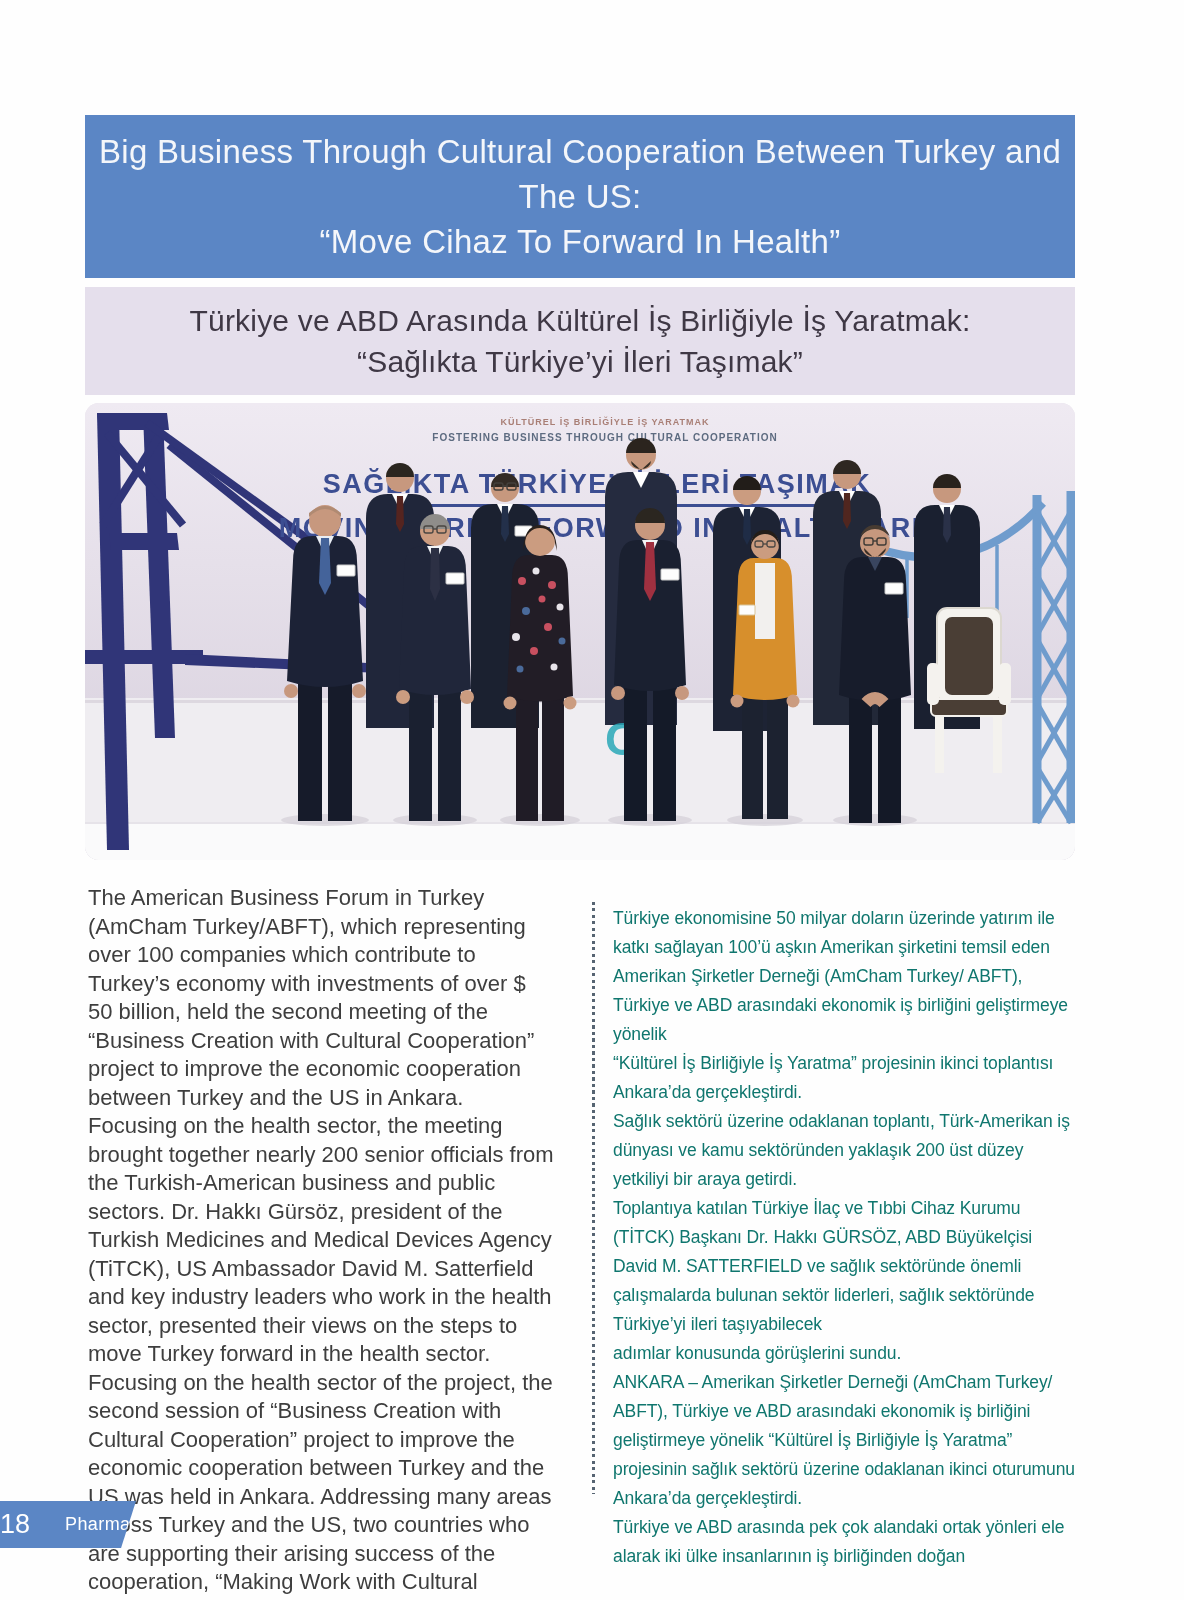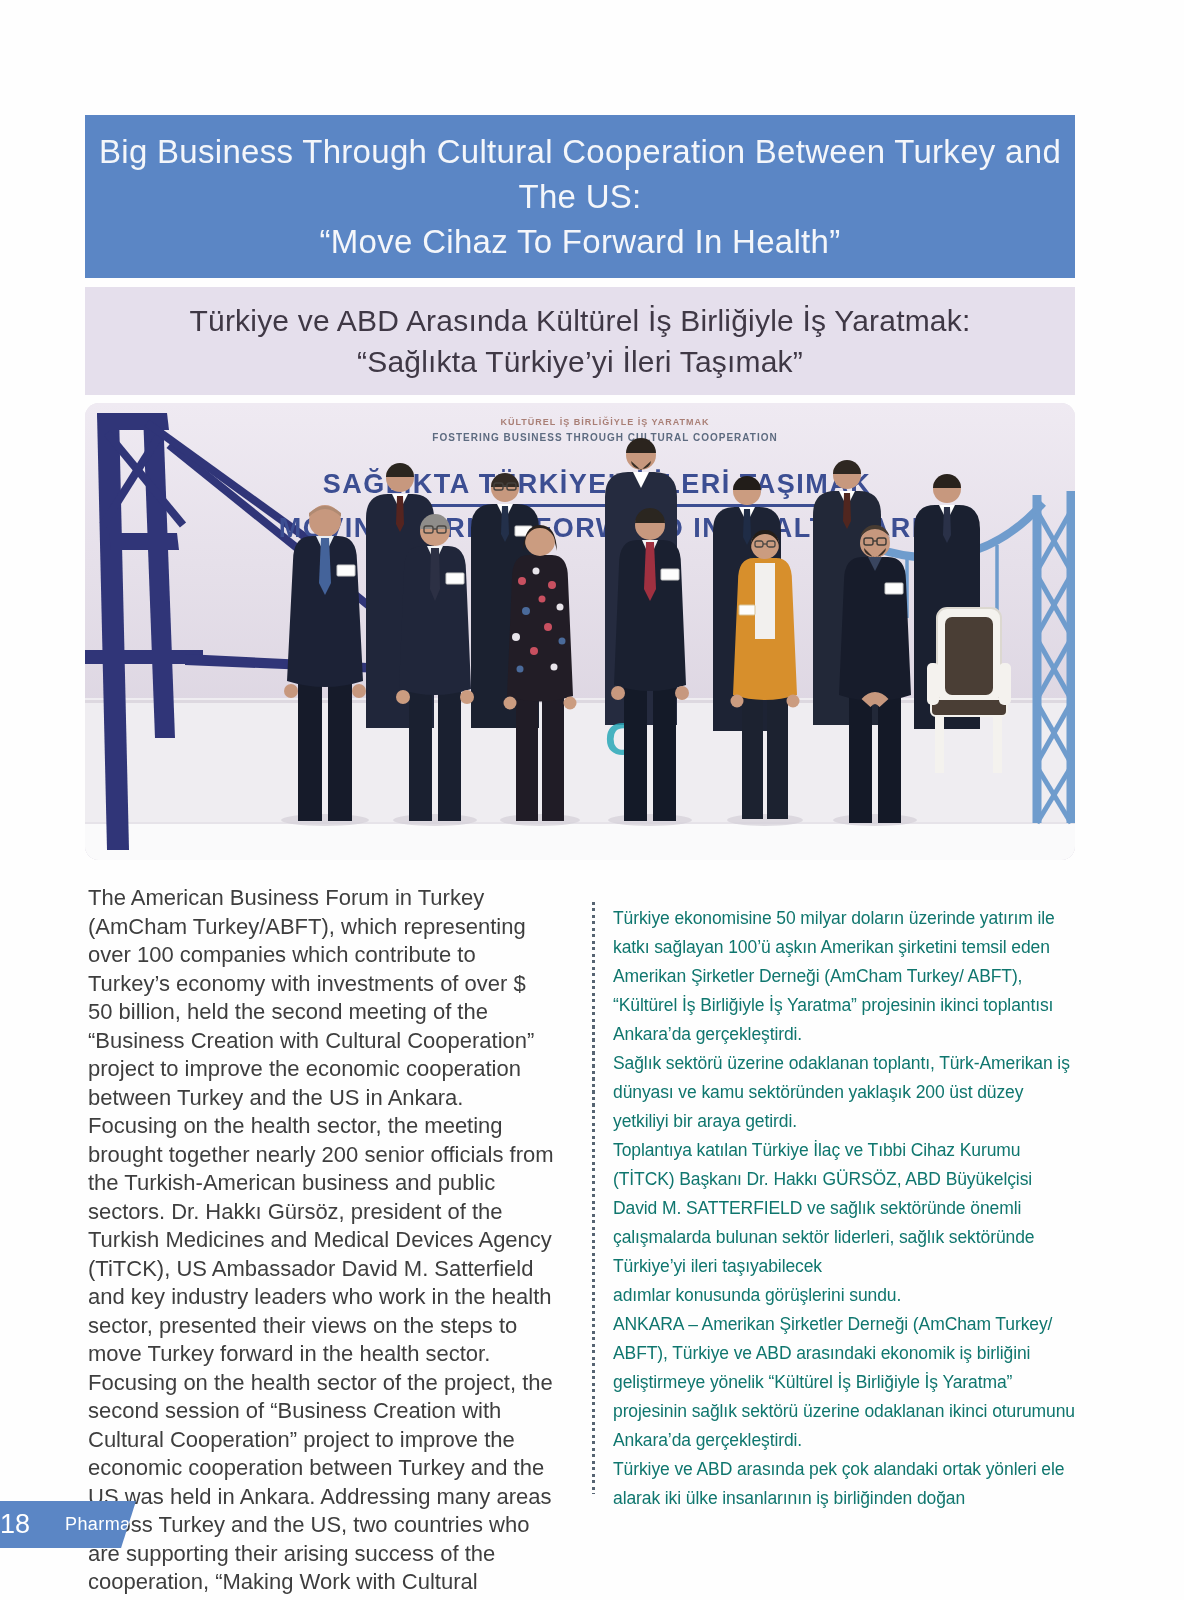--- a/index.html
+++ b/index.html
@@ -305,20 +305,21 @@
 
   <div class="col-left">
     <p>The American Business Forum in Turkey (AmCham Turkey/ABFT), which representing over 100 companies which contribute to Turkey’s economy with investments of over $ 50 billion, held the second meeting of the “Business Creation with Cultural Cooperation” project to improve the economic cooperation between Turkey and the US in Ankara. Focusing on the health sector, the meeting brought together nearly 200 senior officials from the Turkish-American business and public sectors. Dr. Hakkı Gürsöz, president of the Turkish Medicines and Medical Devices Agency (TiTCK), US Ambassador David M. Satterfield and key industry leaders who work in the health sector, presented their views on the steps to move Turkey forward in the health sector.</p>
     <p>Focusing on the health sector of the project, the second session of “Business Creation with Cultural Cooperation” project to improve the economic cooperation between Turkey and the US was held in Ankara. Addressing many areas across Turkey and the US, two countries who are supporting their arising success of the cooperation, “Making Work with Cultural Cooperation” project in the second meeting of the Turkish-American business world and about 200 senior official brought together the public sector.</p>
   </div>
 
   <div class="col-divider"></div>
 
   <div class="col-right">
     <p>Türkiye ekonomisine 50 milyar doların üzerinde yatırım ile katkı sağlayan 100’ü aşkın Amerikan şirketini temsil eden Amerikan Şirketler Derneği (AmCham Turkey/ ABFT),</p>
+    <p>Türkiye ve ABD arasındaki ekonomik iş birliğini geliştirmeye yönelik</p>
     <p>“Kültürel İş Birliğiyle İş Yaratma” projesinin ikinci toplantısı Ankara’da gerçekleştirdi.</p>
     <p>Sağlık sektörü üzerine odaklanan toplantı, Türk-Amerikan iş dünyası ve kamu sektöründen yaklaşık 200 üst düzey yetkiliyi bir araya getirdi.</p>
     <p>Toplantıya katılan Türkiye İlaç ve Tıbbi Cihaz Kurumu (TİTCK) Başkanı Dr. Hakkı GÜRSÖZ, ABD Büyükelçisi David M. SATTERFIELD ve sağlık sektöründe önemli çalışmalarda bulunan sektör liderleri, sağlık sektöründe Türkiye’yi ileri taşıyabilecek</p>
     <p>adımlar konusunda görüşlerini sundu.</p>
     <p>ANKARA – Amerikan Şirketler Derneği (AmCham Turkey/ ABFT), Türkiye ve ABD arasındaki ekonomik iş birliğini geliştirmeye yönelik “Kültürel İş Birliğiyle İş Yaratma” projesinin sağlık sektörü üzerine odaklanan ikinci oturumunu Ankara’da gerçekleştirdi.</p>
     <p>Türkiye ve ABD arasında pek çok alandaki ortak yönleri ele alarak iki ülke insanlarının iş birliğinden doğan</p>
   </div>
 
   <div class="footer">
     <span class="pagenum">18</span>

